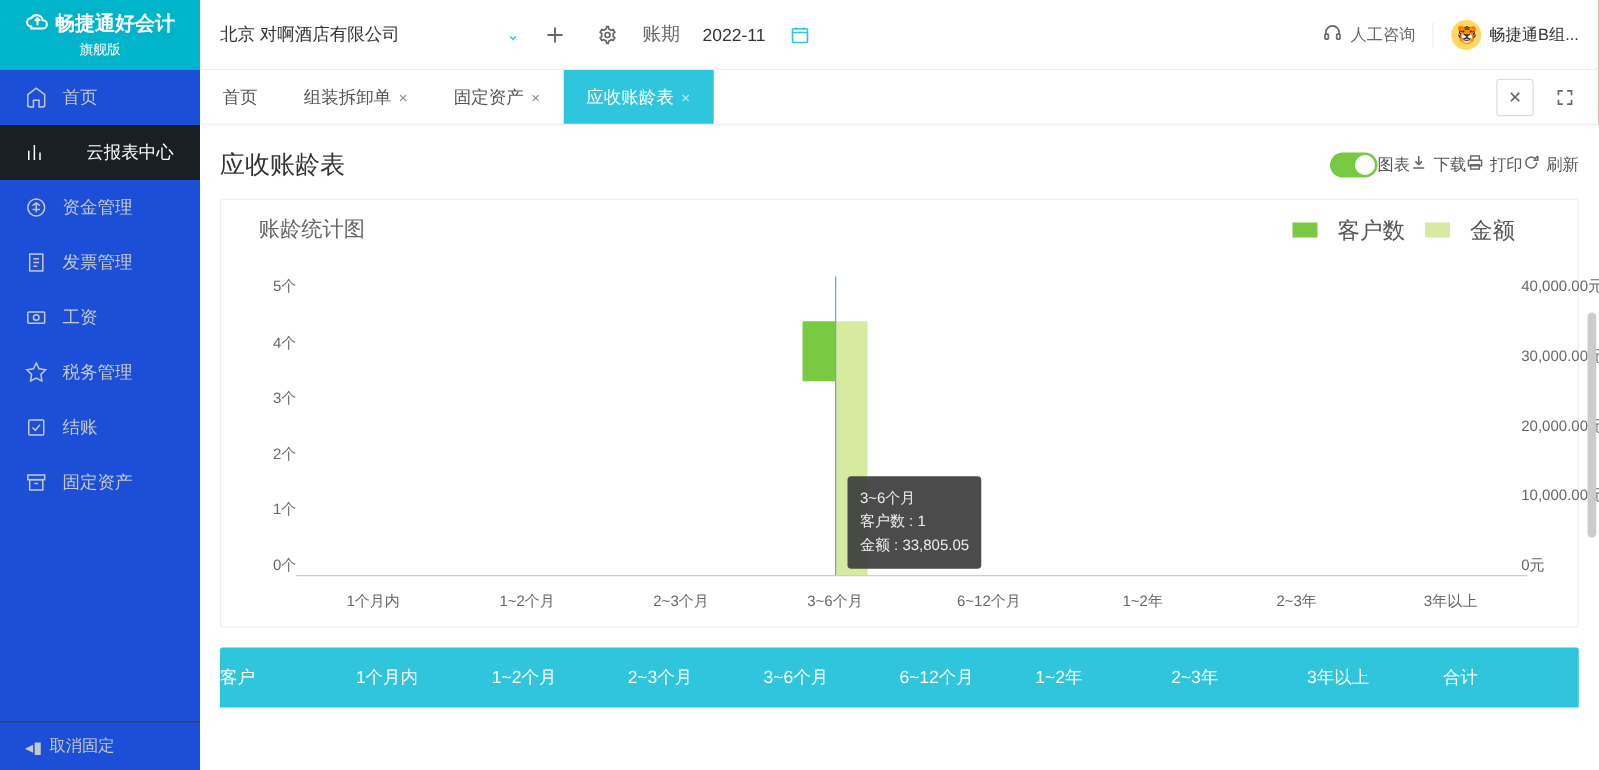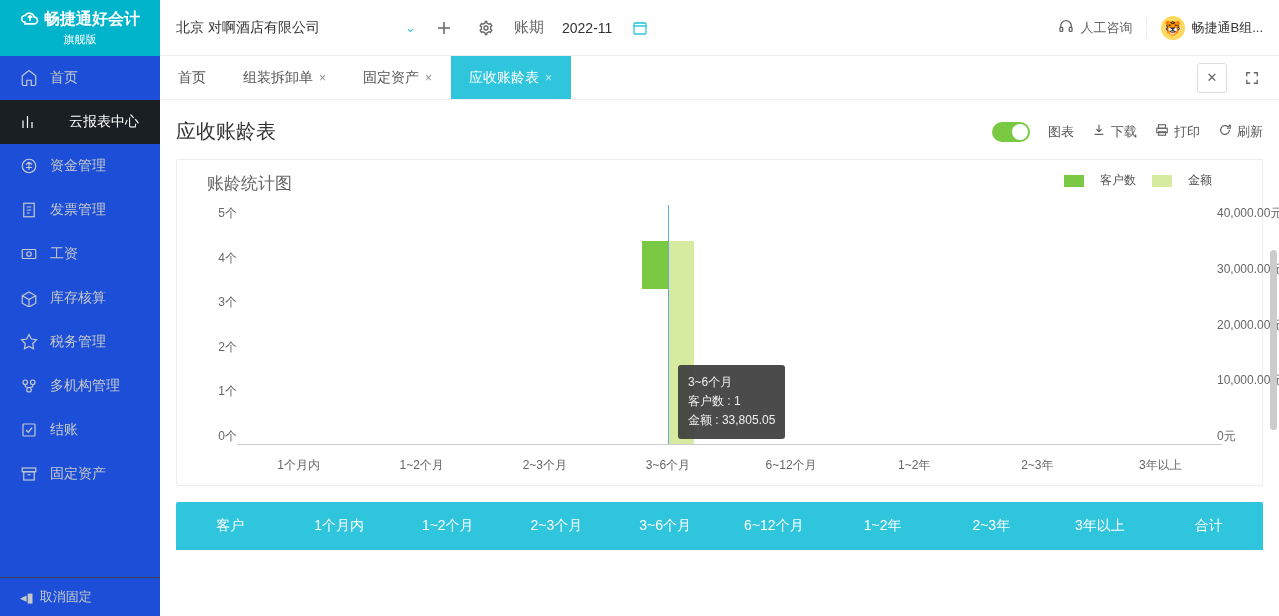--- a/index.html
+++ b/index.html
@@ -36,45 +36,45 @@
 .tab.active { background: #2ec5dd; color: #fff; }
 .tab .close-x { font-size: 12px; cursor: pointer; opacity: 0.7; }
 .tabs-end { margin-left: auto; display: flex; align-items: center; gap: 10px; padding-right: 12px; }
 .tabs-end .icon-btn { width: 30px; height: 30px; border: 1px solid #ddd; border-radius: 3px; display: flex; align-items: center; justify-content: center; cursor: pointer; color: #666; }
 
 
 .content { flex: 1; overflow: auto; background: #fff; position: relative; }
 .content-inner { padding: 0 16px; }
 .page-header { display: flex; align-items: center; padding: 18px 0 14px; }
 .page-title { font-size: 20px; font-weight: 500; color: #333; }
-.header-actions { margin-left: auto; display: flex; align-items: center; gap: 18px; color: #555; font-size: 13px; }
+.header-actions { margin-left: auto; display: flex; align-items: center; color: #555; font-size: 13px; }
 .toggle { width: 38px; height: 20px; border-radius: 10px; background: #7ac943; position: relative; cursor: pointer; }
 .toggle::after { content: ""; position: absolute; width: 16px; height: 16px; background: #fff; border-radius: 50%; top: 2px; right: 2px; }
 .action-link { display: flex; align-items: center; gap: 5px; cursor: pointer; }
 
 
 .chart-card { border: 1px solid #eee; border-radius: 2px; margin-bottom: 16px; padding: 12px 40px 10px 60px; position: relative; }
 .chart-title { font-size: 17px; color: #666; margin-bottom: 8px; margin-left: -30px; }
-.chart-legend { position: absolute; top: 12px; right: 50px; display: flex; gap: 16px; align-items: center; font-size: 12px; color: #555; }
+.chart-legend { position: absolute; top: 12px; right: 50px; display: flex; gap: 16px; align-items: center; font-size: 18px; color: #555; }
 .legend-swatch { width: 20px; height: 12px; display: inline-block; }
-.chart-plot { position: relative; height: 270px; margin-top: 10px; }
+.chart-plot { position: relative; height: 270px; margin-top: 26px; }
 .y-left, .y-right { position: absolute; top: 0; bottom: 30px; width: 60px; display: flex; flex-direction: column; justify-content: space-between; font-size: 12px; color: #666; }
 .y-left { left: -60px; text-align: right; }
 .y-right { right: -70px; text-align: left; width: 75px; }
 .plot-area { position: absolute; left: 0; right: 0; top: 0; bottom: 30px; border-bottom: 1px solid #ccc; }
 .x-axis { position: absolute; left: 0; right: 0; bottom: 0; height: 26px; display: flex; }
 .x-tick { flex: 1; text-align: center; font-size: 12px; color: #666; padding-top: 8px; }
 .bar-group { position: absolute; bottom: 0; width: 52px; display: flex; gap: 0; }
 .bar { width: 26px; }
 .guide-line { position: absolute; top: 0; bottom: 0; width: 1px; background: #6aa8d8; }
 .tooltip { position: absolute; background: rgba(60,60,60,0.92); color: #eee; font-size: 12px; padding: 8px 10px; border-radius: 3px; line-height: 1.6; white-space: nowrap; }
 
 
 .table-strip { background: #2ec5dd; color: #fff; height: 48px; display: flex; align-items: center; font-size: 14px; border-radius: 2px 2px 0 0; overflow: hidden; }
-.table-strip .cell { flex: 1; text-align: center; }
+.table-strip .cell { flex: 1; }
 
 
 .scroll-indicator { position: absolute; right: 2px; top: 150px; width: 7px; height: 180px; background: #ccc; border-radius: 4px; }
 </style>
 </head>
 <body>
 
 <div class="app">
 
   <div class="sidebar">
@@ -130,44 +130,24 @@
             <svg width="18" height="18" viewBox="0 0 24 24" fill="none" stroke="currentColor" stroke-width="1.6">
               <rect x="3" y="6" width="18" height="12" rx="1"></rect>
               <circle cx="12" cy="12" r="3"></circle>
             </svg>
           </span>
           <span>工资</span>
         </div>
         <div class="nav-item">
           <span class="icon">
             <svg width="18" height="18" viewBox="0 0 24 24" fill="none" stroke="currentColor" stroke-width="1.6">
-              <path d="M3 9l9-5 9 5v10l-9 5-9-5V9z"></path>
-              <path d="M3 9l9 5 9-5M12 14v10"></path>
-            </svg>
-          </span>
-          <span>库存核算</span>
-        </div>
-        <div class="nav-item">
-          <span class="icon">
-            <svg width="18" height="18" viewBox="0 0 24 24" fill="none" stroke="currentColor" stroke-width="1.6">
               <path d="M12 2l3 6 7 1-5 5 1 7-6-3-6 3 1-7-5-5 7-1 3-6z"></path>
             </svg>
           </span>
           <span>税务管理</span>
-        </div>
-        <div class="nav-item">
-          <span class="icon">
-            <svg width="18" height="18" viewBox="0 0 24 24" fill="none" stroke="currentColor" stroke-width="1.6">
-              <circle cx="7" cy="7" r="3"></circle>
-              <circle cx="17" cy="7" r="3"></circle>
-              <circle cx="12" cy="17" r="3"></circle>
-              <path d="M7 10v3l5 1 5-1v-3"></path>
-            </svg>
-          </span>
-          <span>多机构管理</span>
         </div>
         <div class="nav-item">
           <span class="icon">
             <svg width="18" height="18" viewBox="0 0 24 24" fill="none" stroke="currentColor" stroke-width="1.6">
               <rect x="4" y="4" width="16" height="16" rx="1"></rect>
               <path d="M8 12l3 3 5-6"></path>
             </svg>
           </span>
           <span>结账</span>
         </div>

